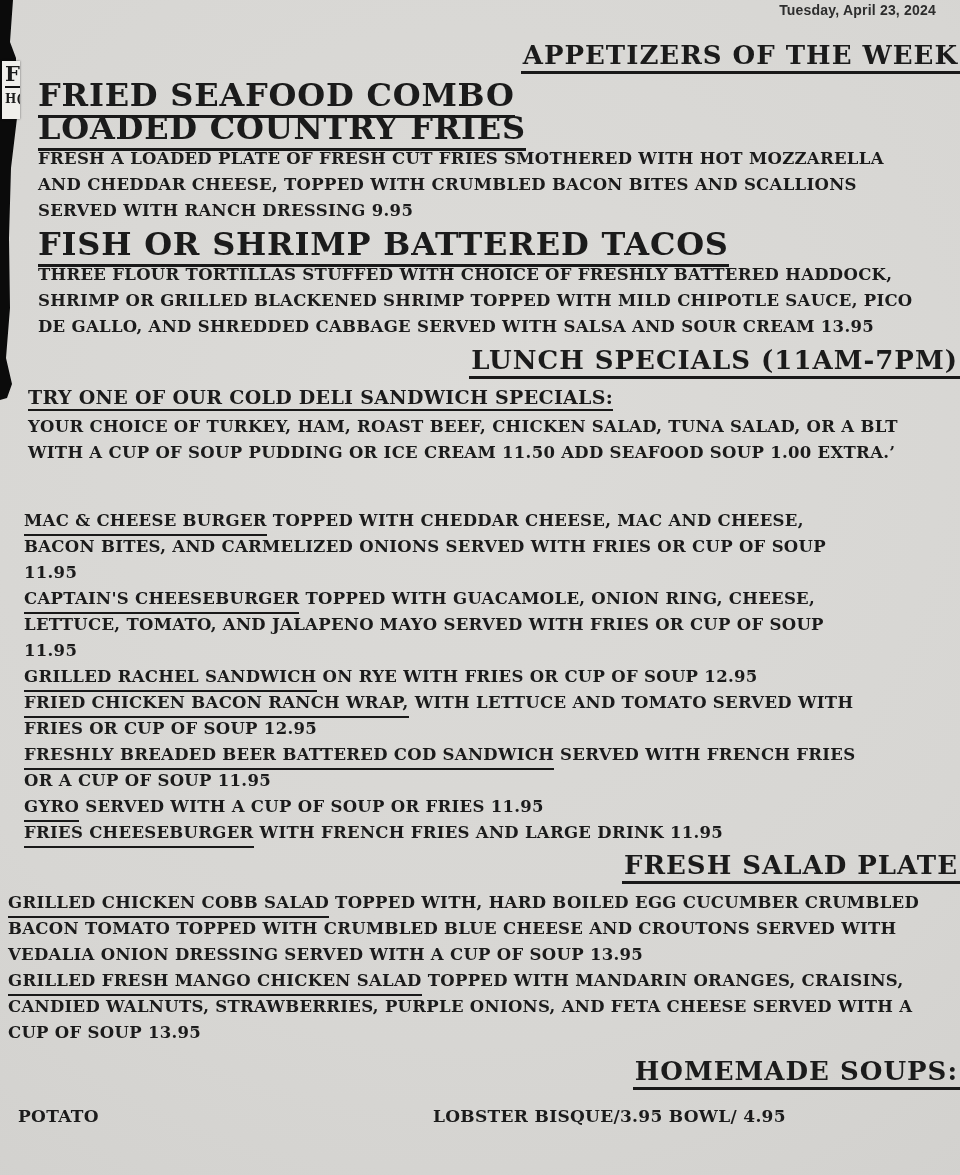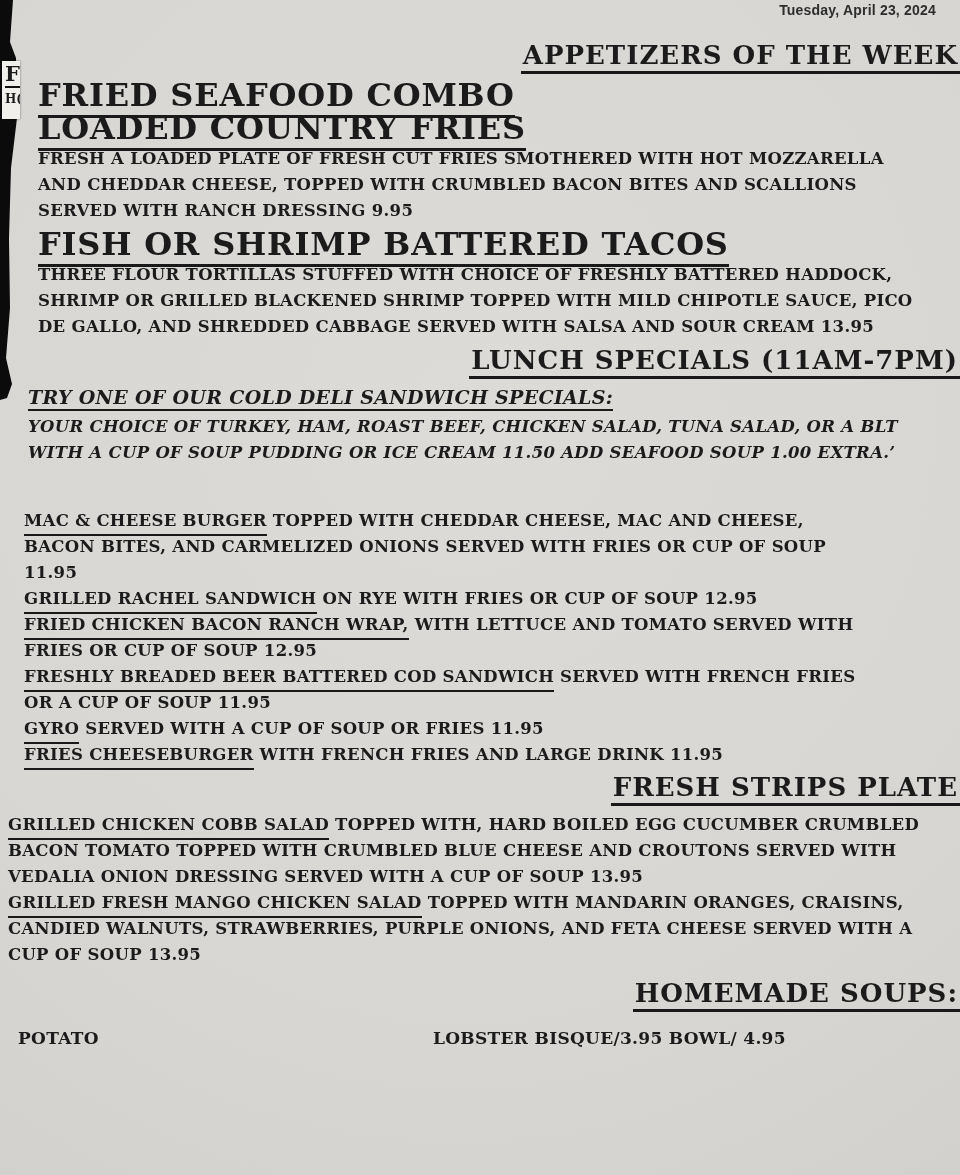--- a/index.html
+++ b/index.html
@@ -39,21 +39,21 @@
   .title-appetizers { margin-bottom:6px; }
   .title-lunch  { margin:2px 0 6px; }
   .title-salad  { margin:4px 0 6px; }
   .title-soups  { margin:10px 0 10px; }
 
   .appetizers { padding:0 30px 0 38px; }
   .app-item h3 { margin:0 0 3px; font-size:32px; line-height:30px; letter-spacing:.8px; }
   .app-item h3 span { border-bottom:3px solid #191919; padding-bottom:1px; }
   .app-desc { margin:0 0 5px; font-size:16.5px; line-height:26px; }
 
-  .deli { padding:0 30px 0 28px;font-style:italic; }
+  .deli { padding:0 30px 0 28px; }
   .deli-head { margin:0 0 4px; font-size:19px; line-height:25px; }
   .deli-head span { border-bottom:2px solid #191919; padding-bottom:1px; }
   .deli-desc { margin:0 0 42px; font-size:16.5px; line-height:26px; }
 
   .lunch-items { padding:0 86px 0 24px; }
   .lunch-items p { margin:0; font-size:16.5px; line-height:26px; }
   .uname { border-bottom:2px solid #191919; padding-bottom:4px; }
 
   .salads { padding:0 40px 0 8px; }
   .salads p { margin:0; font-size:16.5px; line-height:26px; }
@@ -99,29 +99,30 @@
       <span class="u3">LUNCH SPECIALS (11AM-7PM)</span>
     </h2>
 
     <div class="deli">
       <p class="deli-head"><span>TRY ONE OF OUR COLD DELI SANDWICH SPECIALS:</span></p>
       <p class="deli-desc">YOUR CHOICE OF TURKEY, HAM, ROAST BEEF, CHICKEN SALAD, TUNA SALAD, OR A BLT WITH A CUP OF SOUP PUDDING OR ICE CREAM 11.50 ADD SEAFOOD SOUP 1.00 EXTRA.’</p>
     </div>
 
     <div class="lunch-items">
       <p><span class="uname">MAC &amp; CHEESE BURGER</span><span> TOPPED WITH CHEDDAR CHEESE, MAC AND CHEESE, BACON BITES, AND CARMELIZED ONIONS SERVED WITH FRIES OR CUP OF SOUP 11.95</span></p>
+      <p><span class="uname">CAPTAIN'S CHEESEBURGER</span><span> TOPPED WITH GUACAMOLE, ONION RING, CHEESE, LETTUCE, TOMATO, AND JALAPENO MAYO SERVED WITH FRIES OR CUP OF SOUP 11.95</span></p>
       <p><span class="uname">GRILLED RACHEL SANDWICH</span><span> ON RYE WITH FRIES OR CUP OF SOUP 12.95</span></p>
       <p><span class="uname">FRIED CHICKEN BACON RANCH WRAP,</span><span> WITH LETTUCE AND TOMATO SERVED WITH FRIES OR CUP OF SOUP 12.95</span></p>
       <p><span class="uname">FRESHLY BREADED BEER BATTERED COD SANDWICH</span><span> SERVED WITH FRENCH FRIES OR A CUP OF SOUP 11.95</span></p>
       <p><span class="uname">GYRO</span><span> SERVED WITH A CUP OF SOUP OR FRIES 11.95</span></p>
       <p><span class="uname">FRIES CHEESEBURGER</span><span> WITH FRENCH FRIES AND LARGE DRINK 11.95</span></p>
     </div>
 
     <h2 class="section-title title-salad">
-      <span class="u3">FRESH STRIPS PLATE</span>
+      <span class="u3">FRESH SALAD PLATE</span>
     </h2>
 
     <div class="salads">
       <p><span class="uname">GRILLED CHICKEN COBB SALAD</span><span> TOPPED WITH, HARD BOILED EGG CUCUMBER CRUMBLED BACON TOMATO TOPPED WITH CRUMBLED BLUE CHEESE AND CROUTONS SERVED WITH VEDALIA ONION DRESSING SERVED WITH A CUP OF SOUP 13.95</span></p>
       <p><span class="uname">GRILLED FRESH MANGO CHICKEN SALAD</span><span> TOPPED WITH MANDARIN ORANGES, CRAISINS, CANDIED WALNUTS, STRAWBERRIES, PURPLE ONIONS, AND FETA CHEESE SERVED WITH A CUP OF SOUP 13.95</span></p>
     </div>
 
     <h2 class="section-title title-soups">
       <span class="u3">HOMEMADE SOUPS:</span>
     </h2>

